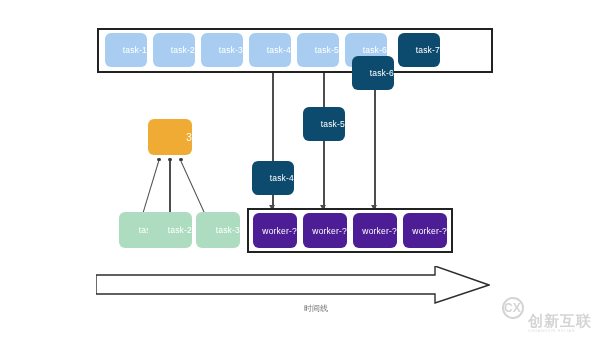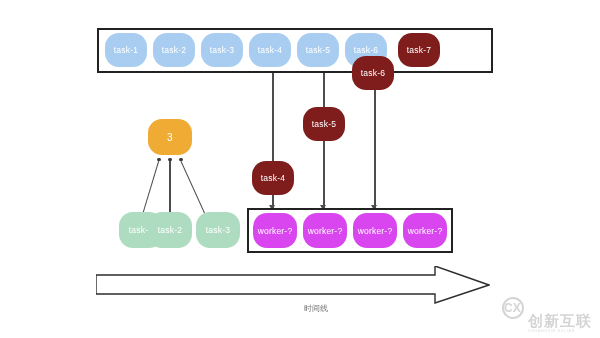--- a/index.html
+++ b/index.html
@@ -8,32 +8,32 @@
     background:#ffffff;
     font-family:"Liberation Sans","DejaVu Sans",sans-serif;
     overflow:hidden;
     position:relative;
   }
   #stage{position:absolute;left:0;top:0;width:600px;height:338px;}
 
   
   .node{
     position:absolute;
-    display:flex;align-items:center;justify-content:center;
-    border-radius:14px;
+    display:flex;align-items:center;justify-content:flex-end;
+    border-radius:6px;
     color:#ffffff;
     font-size:8.5px;
     letter-spacing:.2px;
     box-sizing:border-box;
     white-space:nowrap;
   }
   .node.lightblue{background:#a8cdf0;}
-  .node.blue{background:#7f1d1d;}
+  .node.blue{background:#0c4a6e;}
   .node.lightgreen{background:#aedcc0;}
-  .node.green{background:#d946ef;}
+  .node.green{background:#4c1d95;}
   .node.orange{background:#efab34;font-size:10px;}
 
   
   .container-box{
     position:absolute;
     border:2px solid #222222;
     background:transparent;
     box-sizing:border-box;
   }
 

